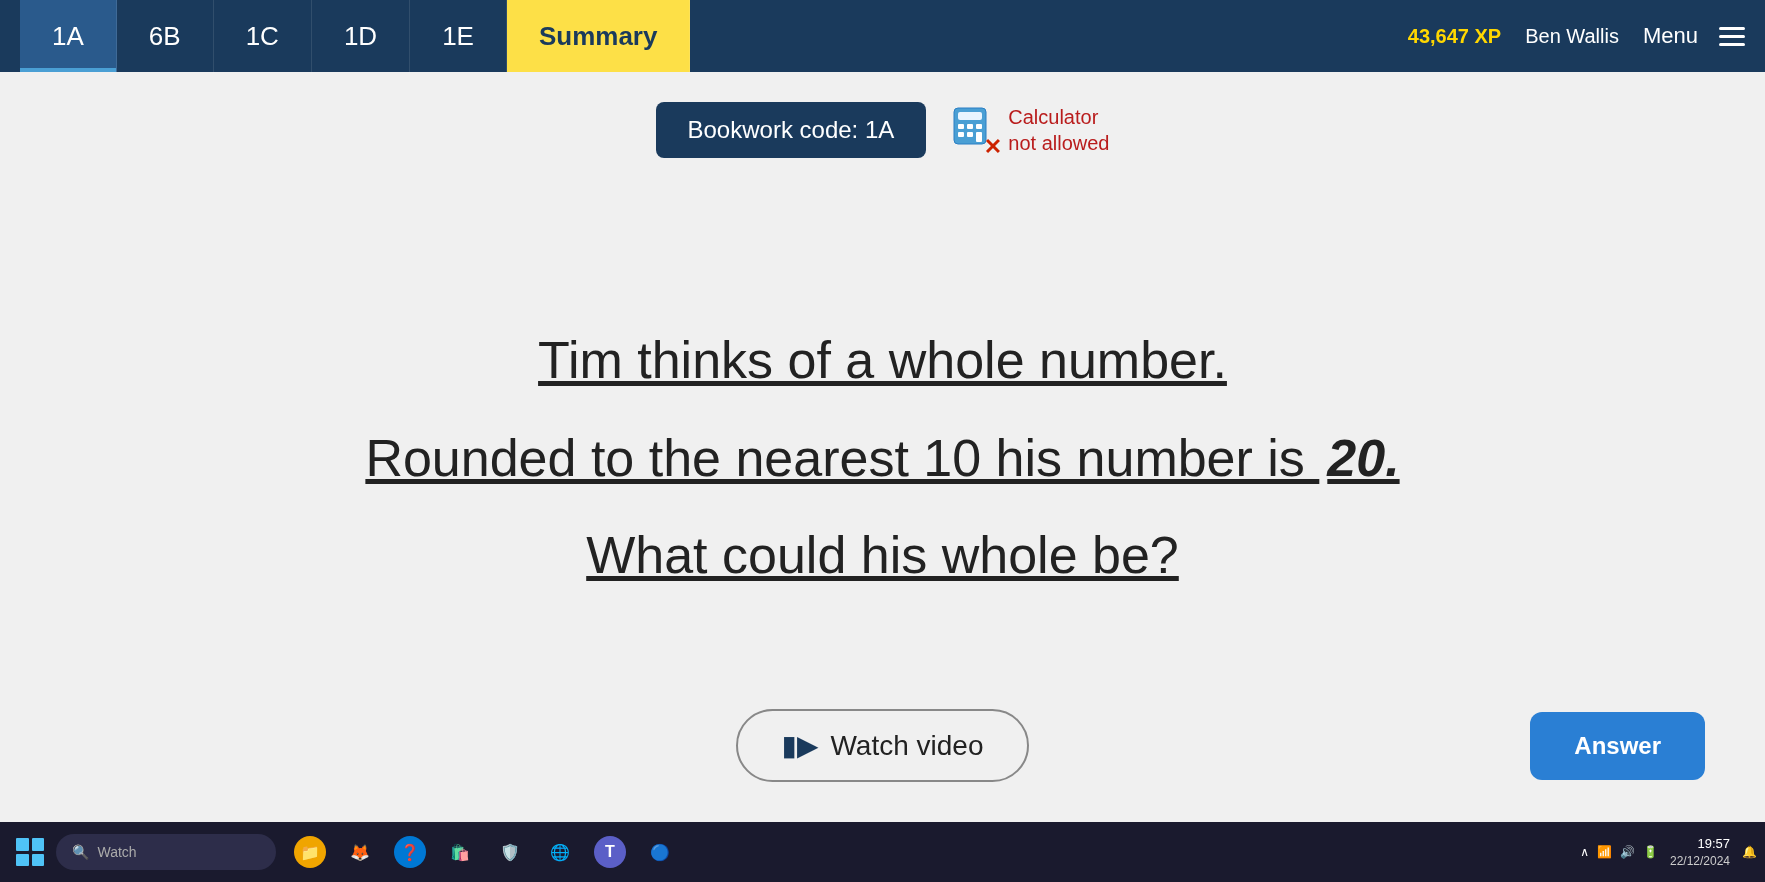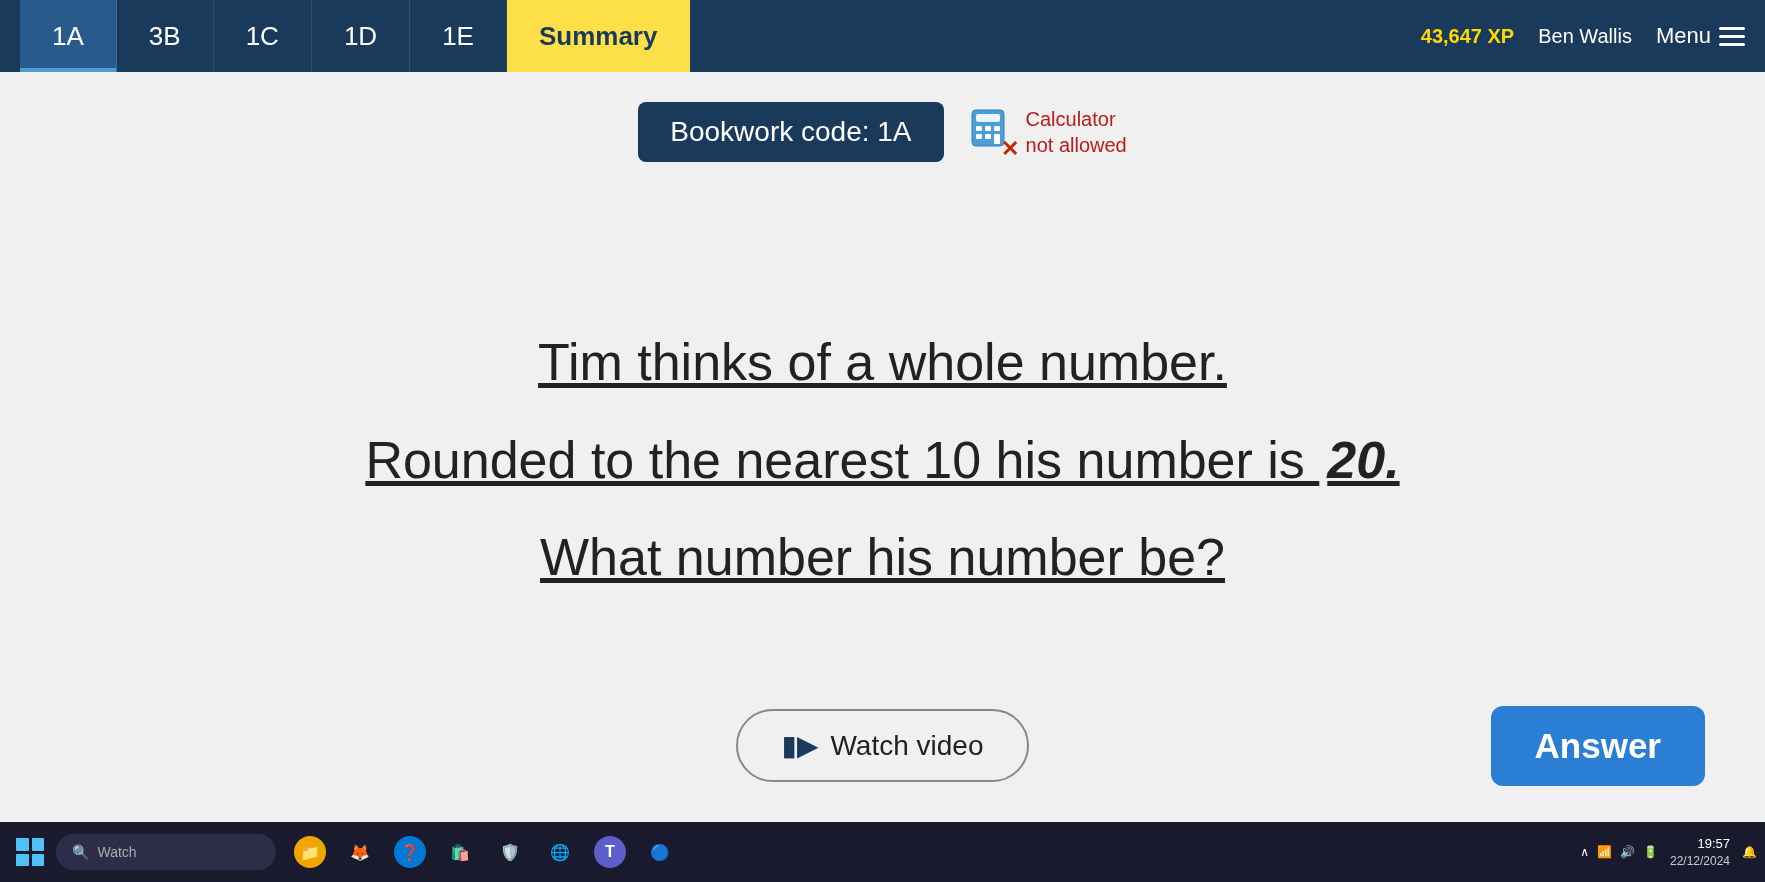--- a/index.html
+++ b/index.html
@@ -75,21 +75,21 @@
 
     .xp-badge {
       color: #ffd700;
       font-weight: 700;
       font-size: 20px;
     }
 
     .menu-btn {
       display: flex;
       align-items: center;
-      gap: 8px;
+      gap: 21px;
       color: #fff;
       font-size: 22px;
       cursor: pointer;
     }
 
     .hamburger {
       display: flex;
       flex-direction: column;
       gap: 5px;
     }
@@ -121,21 +121,21 @@
       align-items: center;
       gap: 24px;
       margin-bottom: 50px;
     }
 
     .bookwork-badge {
       background: #1a3a5c;
       color: #fff;
       padding: 14px 32px;
       border-radius: 8px;
-      font-size: 28px;
+      font-size: 24px;
       font-weight: 500;
     }
 
     .calculator-info {
       display: flex;
       align-items: center;
       gap: 10px;
     }
 
     .calculator-icon {
@@ -221,21 +221,21 @@
     }
 
     .answer-btn {
       position: absolute;
       right: 40px;
       background: #2a7fd4;
       color: #fff;
       border: none;
       border-radius: 12px;
       padding: 20px 44px;
-      font-size: 35px;
+      font-size: 24px;
       font-weight: 600;
       cursor: pointer;
     }
 
     
     .taskbar {
       position: absolute;
       bottom: 0;
       left: 0;
       right: 0;
@@ -353,21 +353,21 @@
   </style>
 </head>
 <body>
 
 <div class="top-bar">
   <div class="tabs-container">
     <div class="tab active">
       <span>1A</span>
     </div>
     <div class="tab">
-      <span>3B</span>
+      <span>6B</span>
     </div>
     <div class="tab">
       <span>1C</span>
     </div>
     <div class="tab">
       <span>1D</span>
     </div>
     <div class="tab">
       <span>1E</span>
     </div>
@@ -414,21 +414,21 @@
         <div>not allowed</div>
       </div>
     </div>
   </div>
 
   <div class="question-area">
     <div class="question-line">Tim thinks of a whole number.</div>
     <div class="question-line">
       Rounded to the nearest 10 his number is <em>20.</em>
     </div>
-    <div class="question-line">What number his number be?</div>
+    <div class="question-line">What could his whole be?</div>
   </div>
 
   <div class="bottom-row">
     <button class="watch-video-btn">
       <span class="video-icon">▮▶</span>
       <span>Watch video</span>
     </button>
     <button class="answer-btn">Answer</button>
   </div>
 </div>

